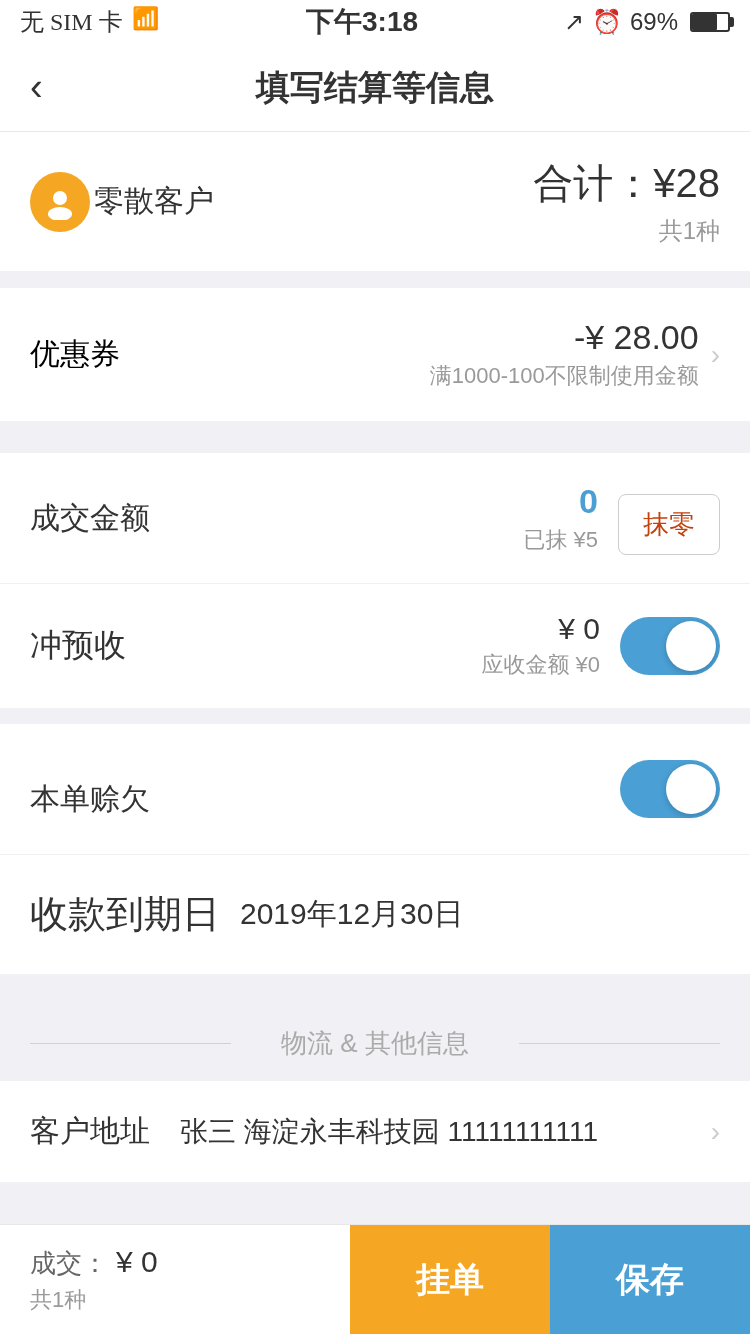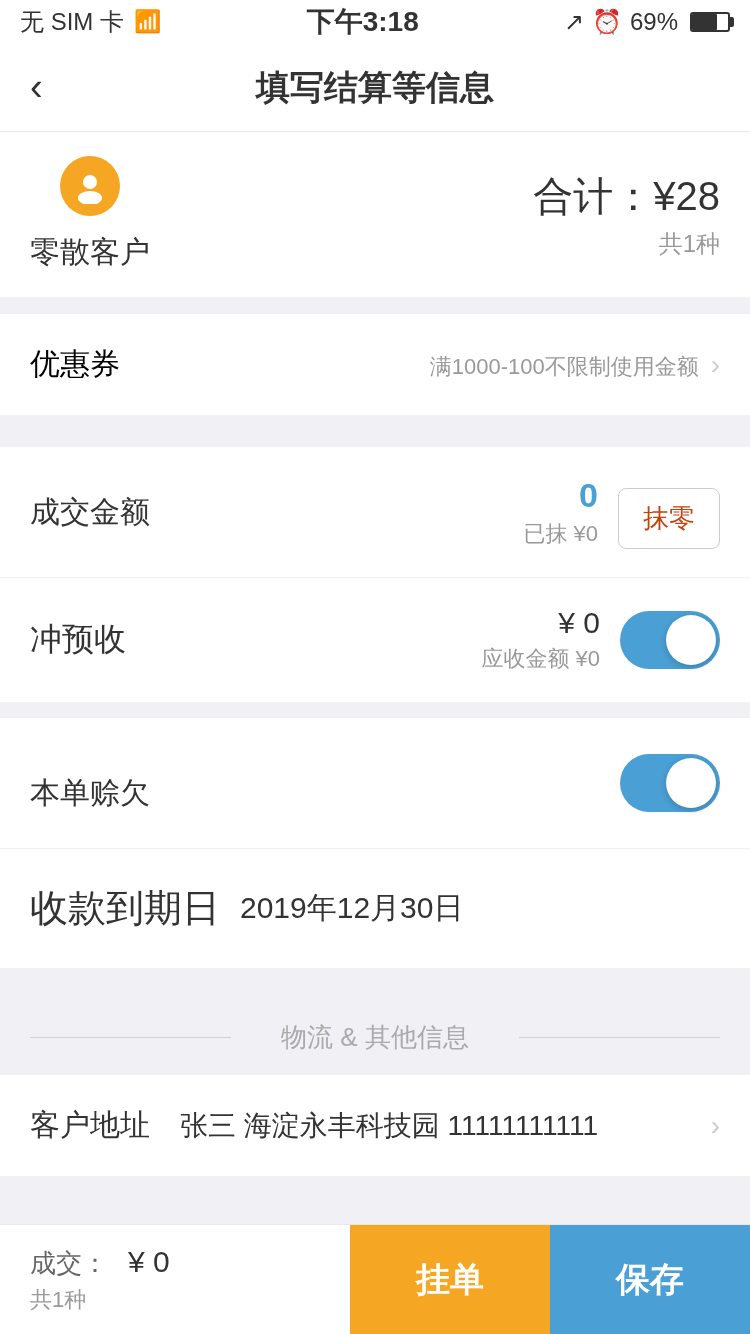--- a/index.html
+++ b/index.html
@@ -18,21 +18,21 @@
     .status-bar {
       height: 44px;
       background: #fff;
       display: flex;
       align-items: center;
       justify-content: space-between;
       padding: 0 20px;
       font-size: 24px;
       font-weight: 500;
     }
-    .status-bar-left { display: flex; align-items: center; gap: 10px; }
+    .status-bar-left { display: flex; align-items: flex-start; gap: 10px; font-family: Liberation Serif, serif; }
     .status-bar-center { font-size: 28px; font-weight: 600; }
     .status-bar-right { display: flex; align-items: center; gap: 8px; font-size: 24px; }
 
     
     .nav-bar {
       height: 88px;
       background: #fff;
       display: flex;
       align-items: center;
       justify-content: center;
@@ -67,22 +67,21 @@
     .customer-row {
       background: #fff;
       padding: 24px 30px;
       display: flex;
       align-items: center;
       justify-content: space-between;
     }
     .customer-left {
       display: flex;
       align-items: center;
-      gap: 16px;
-      flex-direction: column;
+      gap: 4px;
     }
     .customer-avatar {
       width: 60px;
       height: 60px;
       border-radius: 50%;
       background: #f5a623;
       display: flex;
       align-items: center;
       justify-content: center;
       color: #fff;
@@ -332,21 +331,21 @@
     }
     .bottom-info {
       flex: 1;
       padding: 0 30px;
     }
     .bottom-deal {
       font-size: 28px;
       color: #333;
       display: flex;
       align-items: baseline;
-      gap: 20px;
+      gap: 8px;
     }
     .bottom-deal-label { font-size: 26px; color: #666; }
     .bottom-deal-value { font-size: 30px; color: #333; font-weight: 500; }
     .bottom-count {
       font-size: 22px;
       color: #999;
       margin-top: 4px;
     }
     .btn-hang {
       width: 200px;
@@ -444,36 +443,37 @@
         <div class="customer-count">共1种</div>
       </div>
     </div>
   </div>
 
   <div class="section">
     <div class="row-item">
       <span class="row-label">优惠券</span>
       <div class="row-right">
         <div class="coupon-value">
+          <div class="coupon-amount">-¥ 28.00</div>
           <div class="coupon-desc">满1000-100不限制使用金额</div>
         </div>
         <span class="chevron-right">›</span>
       </div>
     </div>
   </div>
 
   <div class="section-divider"></div>
 
   <div class="amount-section section">
     <div class="amount-row">
       <span class="amount-label">成交金额</span>
       <div class="amount-right">
         <div class="amount-value-wrap">
           <div class="amount-value">0</div>
-          <div class="amount-subtxt">已抹  ¥0</div>
+          <div class="amount-subtxt">已抹  ¥5</div>
         </div>
         <button class="btn-round">抹零</button>
       </div>
     </div>
 
     <div class="prepay-row">
       <span class="prepay-label">冲预收</span>
       <div class="prepay-right">
         <div class="prepay-value-wrap">
           <div class="prepay-value">¥ 0</div>

